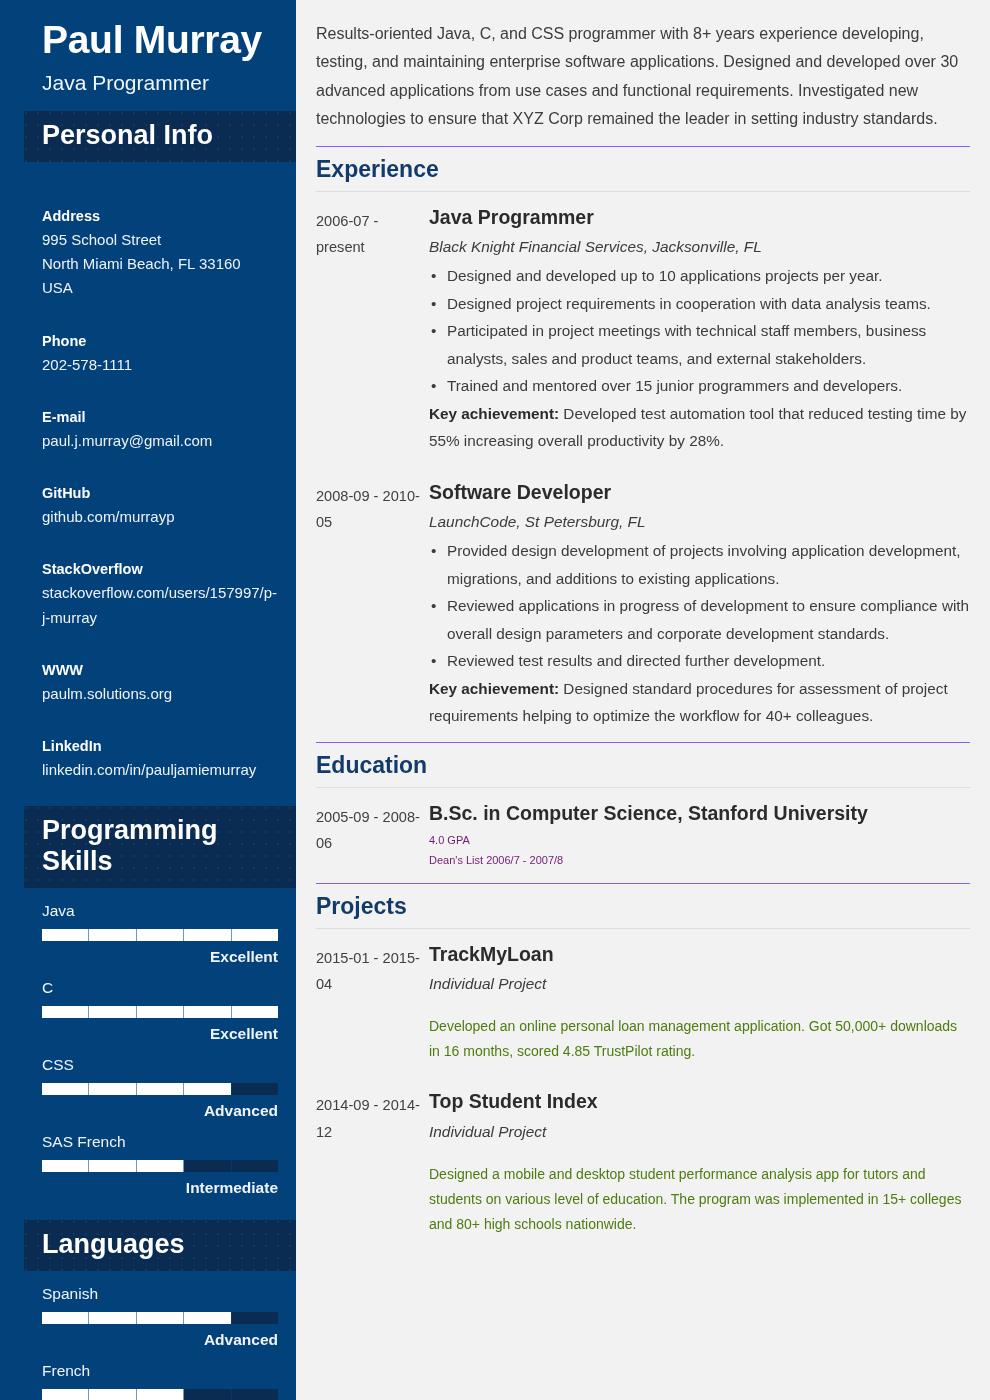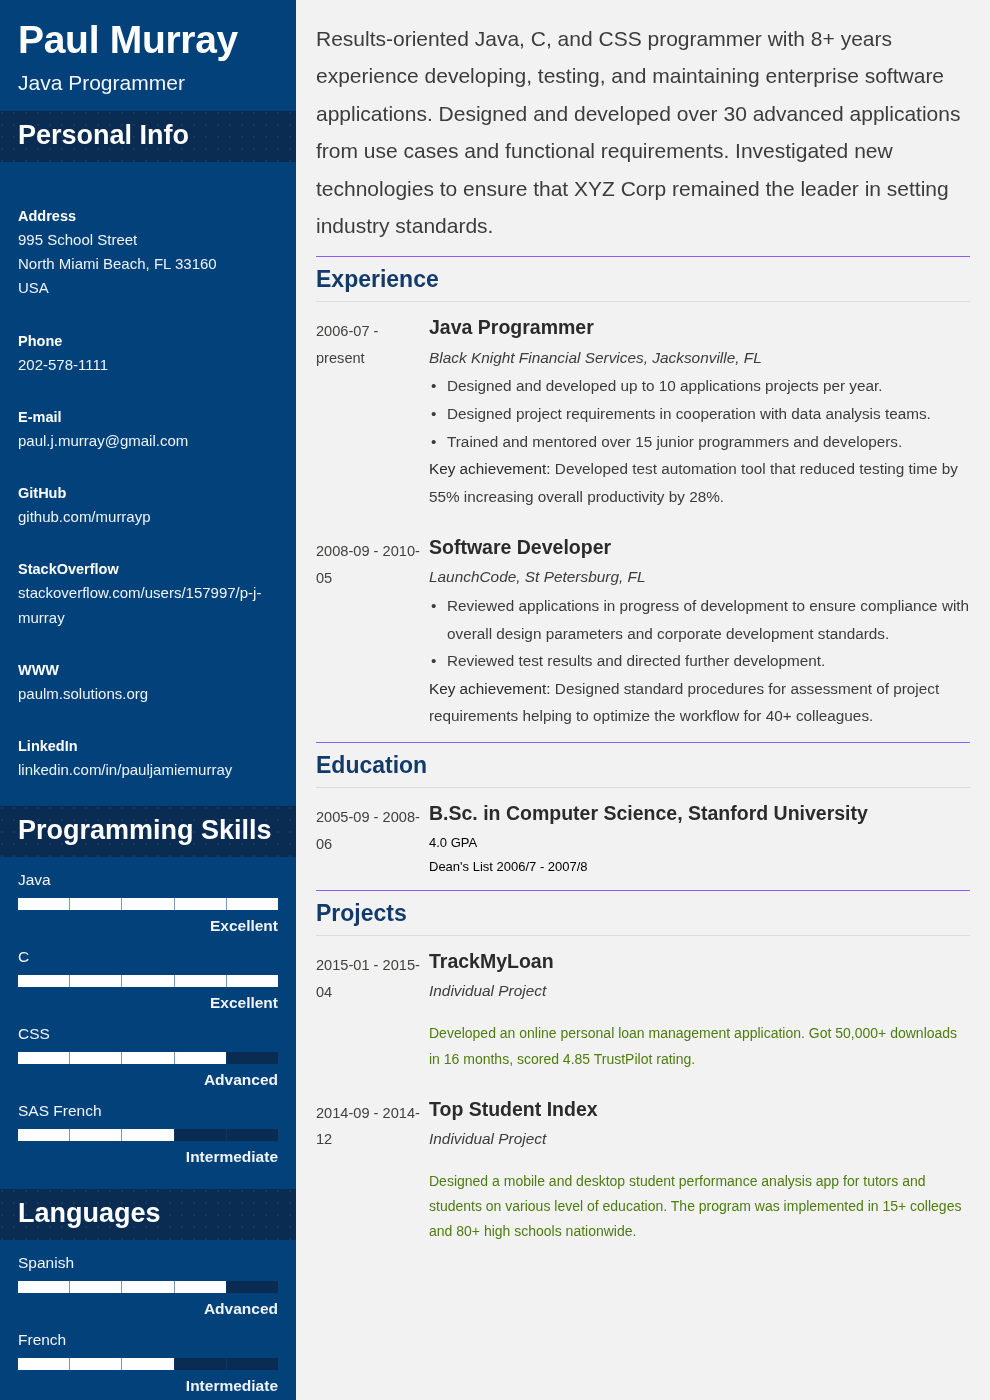--- a/index.html
+++ b/index.html
@@ -20,20 +20,21 @@
     overflow: hidden;
   }
 
   
   .sidebar {
     width: 296px;
     min-width: 296px;
     background: #024179;
     color: #ffffff;
     position: relative;
+    padding-left: 24px;
   }
 
   .side-name-block {
     padding: 18px 18px 16px 18px;
   }
   .side-name {
     font-size: 39px;
     font-weight: bold;
     line-height: 1.12;
     letter-spacing: -0.3px;
@@ -114,21 +115,21 @@
   }
 
   
   .main {
     flex: 1 1 auto;
     padding: 16px 20px 18px 20px;
     color: #3a3a3a;
   }
 
   .summary {
-    font-size: 21px;
+    font-size: 16px;
     line-height: 1.78;
     color: #3c3c3c;
     padding: 4px 0 12px 0;
   }
 
   .sec-head {
     font-size: 23px;
     font-weight: bold;
     color: #123a6b;
     padding: 9px 0 8px 0;
@@ -159,23 +160,23 @@
     margin-bottom: 5px;
   }
   .entry-sub {
     font-size: 15.4px;
     font-style: italic;
     color: #3c3c3c;
     line-height: 1.55;
     margin-bottom: 3px;
   }
   .entry-plain {
-    font-size: 13px;
+    font-size: 11px;
     line-height: 1.8;
-    color: #000000;
+    color: #701a75;
   }
 
   ul.bullets {
     list-style: none;
     margin: 2px 0 0 0;
     padding: 0;
   }
   ul.bullets li {
     position: relative;
     padding-left: 18px;
@@ -191,21 +192,21 @@
     top: 0;
     color: #3c3c3c;
   }
 
   .key-ach {
     font-size: 15.3px;
     line-height: 1.8;
     color: #3c3c3c;
     margin-top: 0;
   }
-  .key-ach b { font-weight: normal; color: #2b2b2b; }
+  .key-ach b { font-weight: bold; color: #2b2b2b; }
 
   .entry-desc {
     font-size: 14px;
     line-height: 1.8;
     color: #4d7c0f;
     margin-top: 18px;
   }
 </style>
 </head>
 <body>
@@ -355,31 +356,33 @@
     <div class="sec-head">Experience</div>
     <div id="experience-list">
         <div class="entry">
           <div class="entry-date">2006-07 - present</div>
           <div class="entry-body">
             <div class="entry-title">Java Programmer</div>
             <div class="entry-sub">Black Knight Financial Services, Jacksonville, FL</div>
             <ul class="bullets">
               <li>Designed and developed up to 10 applications projects per year.</li>
               <li>Designed project requirements in cooperation with data analysis teams.</li>
+              <li>Participated in project meetings with technical staff members, business analysts, sales and product teams, and external stakeholders.</li>
               <li>Trained and mentored over 15 junior programmers and developers.</li>
             </ul>
             <div class="key-ach"><b>Key achievement:</b><span> Developed test automation tool that reduced testing time by 55% increasing overall productivity by 28%.</span></div>
           </div>
         </div>
         <div class="entry">
           <div class="entry-date">2008-09 - 2010-05</div>
           <div class="entry-body">
             <div class="entry-title">Software Developer</div>
             <div class="entry-sub">LaunchCode, St Petersburg, FL</div>
             <ul class="bullets">
+              <li>Provided design development of projects involving application development, migrations, and additions to existing applications.</li>
               <li>Reviewed applications in progress of development to ensure compliance with overall design parameters and corporate development standards.</li>
               <li>Reviewed test results and directed further development.</li>
             </ul>
             <div class="key-ach"><b>Key achievement:</b><span> Designed standard procedures for assessment of project requirements helping to optimize the workflow for 40+ colleagues.</span></div>
           </div>
         </div>
       </div>
 
     <div class="sec-head">Education</div>
     <div id="education-list">

